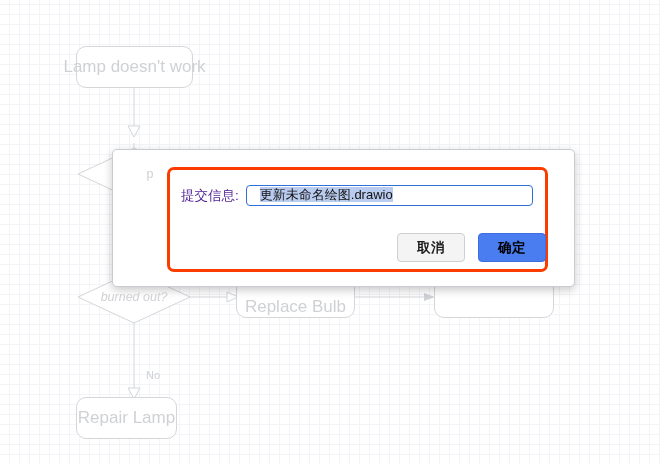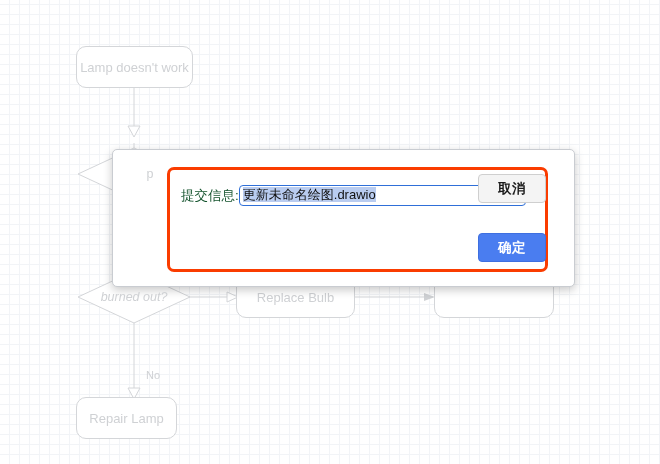--- a/index.html
+++ b/index.html
@@ -32,21 +32,21 @@
   }
 
   
   .node {
     position: absolute;
     box-sizing: border-box;
     border: 1px solid #d4d6d9;
     border-radius: 10px;
     background: #ffffff;
     color: #cfd1d4;
-    font-size: 13px;
+    font-size: 17px;
     display: flex;
     align-items: center;
     justify-content: center;
     text-align: center;
     white-space: nowrap;
   }
 
   .diamond-wrap {
     position: absolute;
     display: flex;
@@ -109,54 +109,54 @@
   }
 
   .field-row {
     position: absolute;
     left: 68px;
     top: 35px;
     display: flex;
     align-items: center;
   }
   .field-label {
-    color: #14532d;
+    color: #4c1d95;
     font-size: 13.5px;
+    margin-right: 7px;
     white-space: nowrap;
   }
   .text-input {
     box-sizing: border-box;
     width: 287px;
     height: 21px;
     border: 1.5px solid #2f6fd8;
     border-radius: 4px;
     background: #ffffff;
     font-family: "Liberation Sans", sans-serif;
     font-size: 13px;
     color: #111111;
-    padding: 0 3px;
+    padding: 0 13px;
     outline: none;
     line-height: 18px;
     position: relative;
     overflow: hidden;
     white-space: nowrap;
   }
   .sel {
     background: #b9ccf0;
     color: #111111;
   }
 
   .btn-row {
     position: absolute;
     right: 28px;
     bottom: 24px;
     display: flex;
     align-items: center;
-    gap: 30px;
-    flex-direction: column;
+    gap: 13px;
   }
   .btn {
     box-sizing: border-box;
     font-family: "Liberation Sans", sans-serif;
     font-size: 13.5px;
     font-weight: bold;
     border-radius: 4px;
     height: 29px;
     width: 68px;
     display: flex;
@@ -166,21 +166,21 @@
     letter-spacing: 0.5px;
   }
   .btn-cancel {
     background: #f4f4f4;
     border: 1px solid #cfcfcf;
     color: #1b1b1b;
   }
   .btn-ok {
     background: #4a7df0;
     border: 1px solid #3e6fe0;
-    color: #ffffff;
+    color: #000000;
   }
 </style>
 </head>
 <body>
 
 <div id="canvas">
 
   <svg id="connectors">
 
     <line x1="134" y1="88" x2="134" y2="126"></line>
@@ -209,21 +209,21 @@
     <span class="diamond-label" style="margin-left:32px;">p</span>
   </div>
 
   <div class="diamond-wrap" style="left:78px; top:271px; width:112px; height:52px;font-style:italic;">
     <svg width="112" height="52" viewBox="0 0 112 52">
       <polygon points="0,26 56,0 112,26 56,52" fill="#ffffff" stroke="#d4d6d9" stroke-width="1"></polygon>
     </svg>
     <span class="diamond-label">burned out?</span>
   </div>
 
-  <div class="node" style="left:236px; top:276px; width:119px; height:42px;">
+  <div class="node" style="left:236px; top:276px; width:119px; height:42px;align-items:flex-end;">
     <span>Replace Bulb</span>
   </div>
 
   <div class="node" style="left:434px; top:276px; width:120px; height:42px;">
     <span></span>
   </div>
 
   <span class="edge-label" style="left:146px; top:369px;">No</span>
 
   <div class="node" style="left:76px; top:397px; width:101px; height:42px;">

